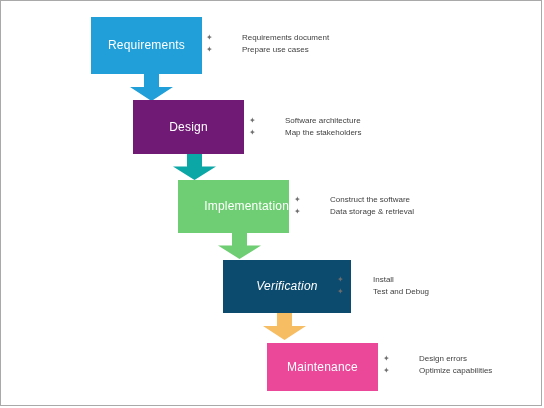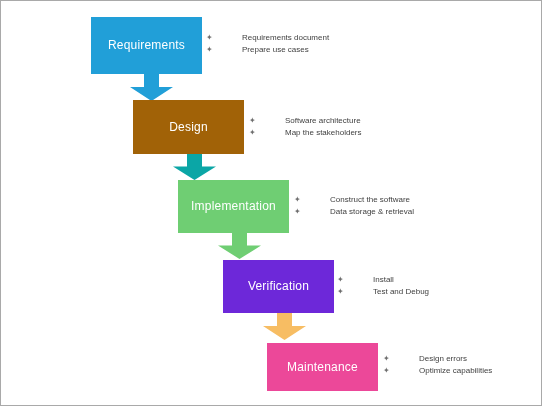--- a/index.html
+++ b/index.html
@@ -85,57 +85,57 @@
       <div class="bullet-row">
         <span class="bullet-mark">✦</span>
         <span class="bullet-text">Prepare use cases</span>
       </div>
     </div>
     <div class="arrow" style="left: 172px; top: 153px; width: 43px; height: 26px;">
       <svg viewBox="0 0 43 27" preserveAspectRatio="none">
         <polygon points="14,0 29,0 29,13 43,13 21.5,27 0,13 14,13" fill="#0BA6A6"></polygon>
       </svg>
     </div>
-    <div class="stage-box" style="left: 132px; top: 99px; width: 111px; height: 54px; background: #a16207;">
+    <div class="stage-box" style="left: 132px; top: 99px; width: 111px; height: 54px; background: #701a75;">
       <span>Design</span>
     </div>
     <div class="bullets" style="left: 248px; top: 114px;">
       <div class="bullet-row">
         <span class="bullet-mark">✦</span>
         <span class="bullet-text">Software architecture</span>
       </div>
       <div class="bullet-row">
         <span class="bullet-mark">✦</span>
         <span class="bullet-text">Map the stakeholders</span>
       </div>
     </div>
     <div class="arrow" style="left: 217px; top: 232px; width: 43px; height: 26px;">
       <svg viewBox="0 0 43 27" preserveAspectRatio="none">
         <polygon points="14,0 29,0 29,13 43,13 21.5,27 0,13 14,13" fill="#6FCE73"></polygon>
       </svg>
     </div>
-    <div class="stage-box" style="left: 177px; top: 179px; width: 111px; height: 53px; background: rgb(111, 206, 115);">
+    <div class="stage-box" style="left: 177px; top: 179px; width: 111px; height: 53px; background: rgb(111, 206, 115); justify-content: flex-end;">
       <span>Implementation</span>
     </div>
     <div class="bullets" style="left: 293px; top: 193px;">
       <div class="bullet-row">
         <span class="bullet-mark">✦</span>
         <span class="bullet-text">Construct the software</span>
       </div>
       <div class="bullet-row">
         <span class="bullet-mark">✦</span>
         <span class="bullet-text">Data storage &amp; retrieval</span>
       </div>
     </div>
     <div class="arrow" style="left: 262px; top: 312px; width: 43px; height: 27px;">
       <svg viewBox="0 0 43 27" preserveAspectRatio="none">
         <polygon points="14,0 29,0 29,13 43,13 21.5,27 0,13 14,13" fill="#F7BD63"></polygon>
       </svg>
     </div>
-    <div class="stage-box" style="left: 222px; top: 259px; width: 111px; height: 53px; background: #6d28d9;">
+    <div class="stage-box" style="left: 222px; top: 259px; width: 128px; height: 53px; background: #0c4a6e; font-style: italic;">
       <span>Verification</span>
     </div>
     <div class="bullets" style="left: 336px; top: 273px;">
       <div class="bullet-row">
         <span class="bullet-mark">✦</span>
         <span class="bullet-text">Install</span>
       </div>
       <div class="bullet-row">
         <span class="bullet-mark">✦</span>
         <span class="bullet-text">Test and Debug</span>

